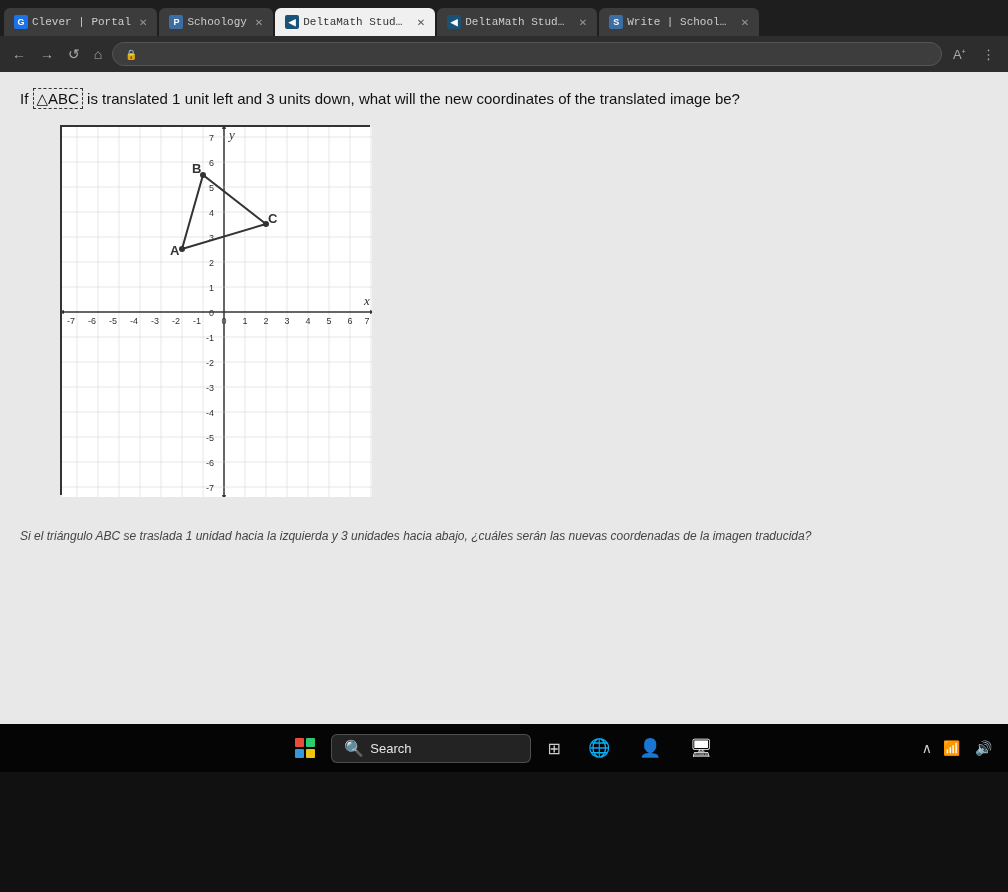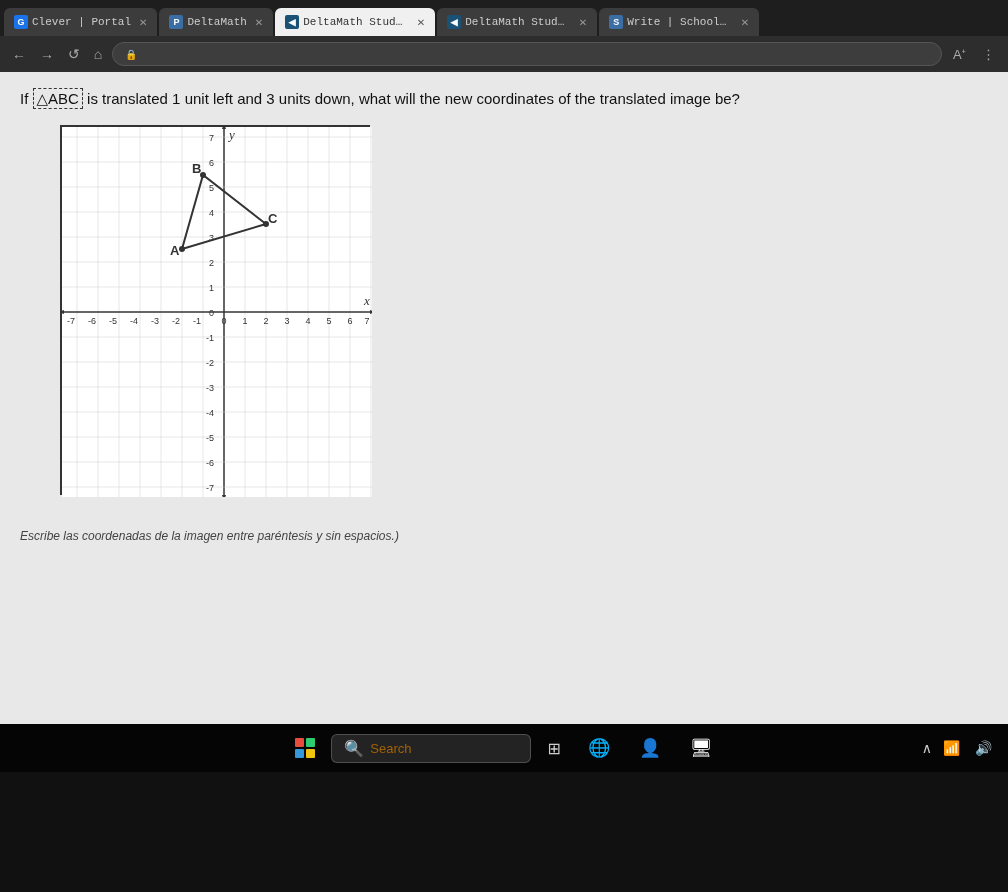--- a/index.html
+++ b/index.html
@@ -233,21 +233,21 @@
       background: rgba(255,255,255,0.12);
       border: 1px solid rgba(255,255,255,0.2);
       border-radius: 6px;
       padding: 4px 12px;
       gap: 6px;
       cursor: pointer;
       width: 200px;
     }
 
     .search-box-text {
-      color: #a16207;
+      color: #e5e5e5;
       font-size: 13px;
     }
 
     .taskbar-right {
       position: absolute;
       right: 12px;
       display: flex;
       align-items: center;
       gap: 8px;
     }
@@ -283,21 +283,21 @@
   <div class="tab-bar">
 
     <div class="tab">
       <div class="tab-icon" style="background:#1a73e8;color:white;font-size:9px;display:flex;align-items:center;justify-content:center;font-weight:bold;">G</div>
       <span class="tab-label">Clever | Portal</span>
       <span class="tab-close">✕</span>
     </div>
 
     <div class="tab">
       <div class="tab-icon" style="background:#3a6ea5;color:white;font-size:9px;display:flex;align-items:center;justify-content:center;font-weight:bold;">P</div>
-      <span class="tab-label">DeltaMath</span>
+      <span class="tab-label">Schoology</span>
       <span class="tab-close">✕</span>
     </div>
 
     <div class="tab active">
       <div class="tab-icon" style="background:#1a5276;color:white;font-size:9px;display:flex;align-items:center;justify-content:center;font-weight:bold;">◀</div>
       <span class="tab-label">DeltaMath Student Applicati</span>
       <span class="tab-close" style="color:#555;">✕</span>
     </div>
 
     <div class="tab">
@@ -428,21 +428,21 @@
           <circle cx="120" cy="122" r="3" fill="#333"></circle>
           <circle cx="141" cy="48" r="3" fill="#333"></circle>
           <circle cx="204" cy="97" r="3" fill="#333"></circle>
         </svg>
       </div>
     </div>
 
     
     <br>
     
-    <p class="spanish-sub">Escribe las coordenadas de la imagen entre paréntesis y sin espacios.)</p>
+    <p class="spanish-text">Si el triángulo ABC se traslada 1 unidad hacia la izquierda y 3 unidades hacia abajo, ¿cuáles serán las nuevas coordenadas de la imagen traducida?</p>
   </div>
 </div>
 
 <div class="taskbar">
   <div class="taskbar-center">
 
     <div class="taskbar-btn">
       <div class="win-icon">
         <div style="background:#e74c3c;"></div>
         <div style="background:#2ecc71;"></div>

